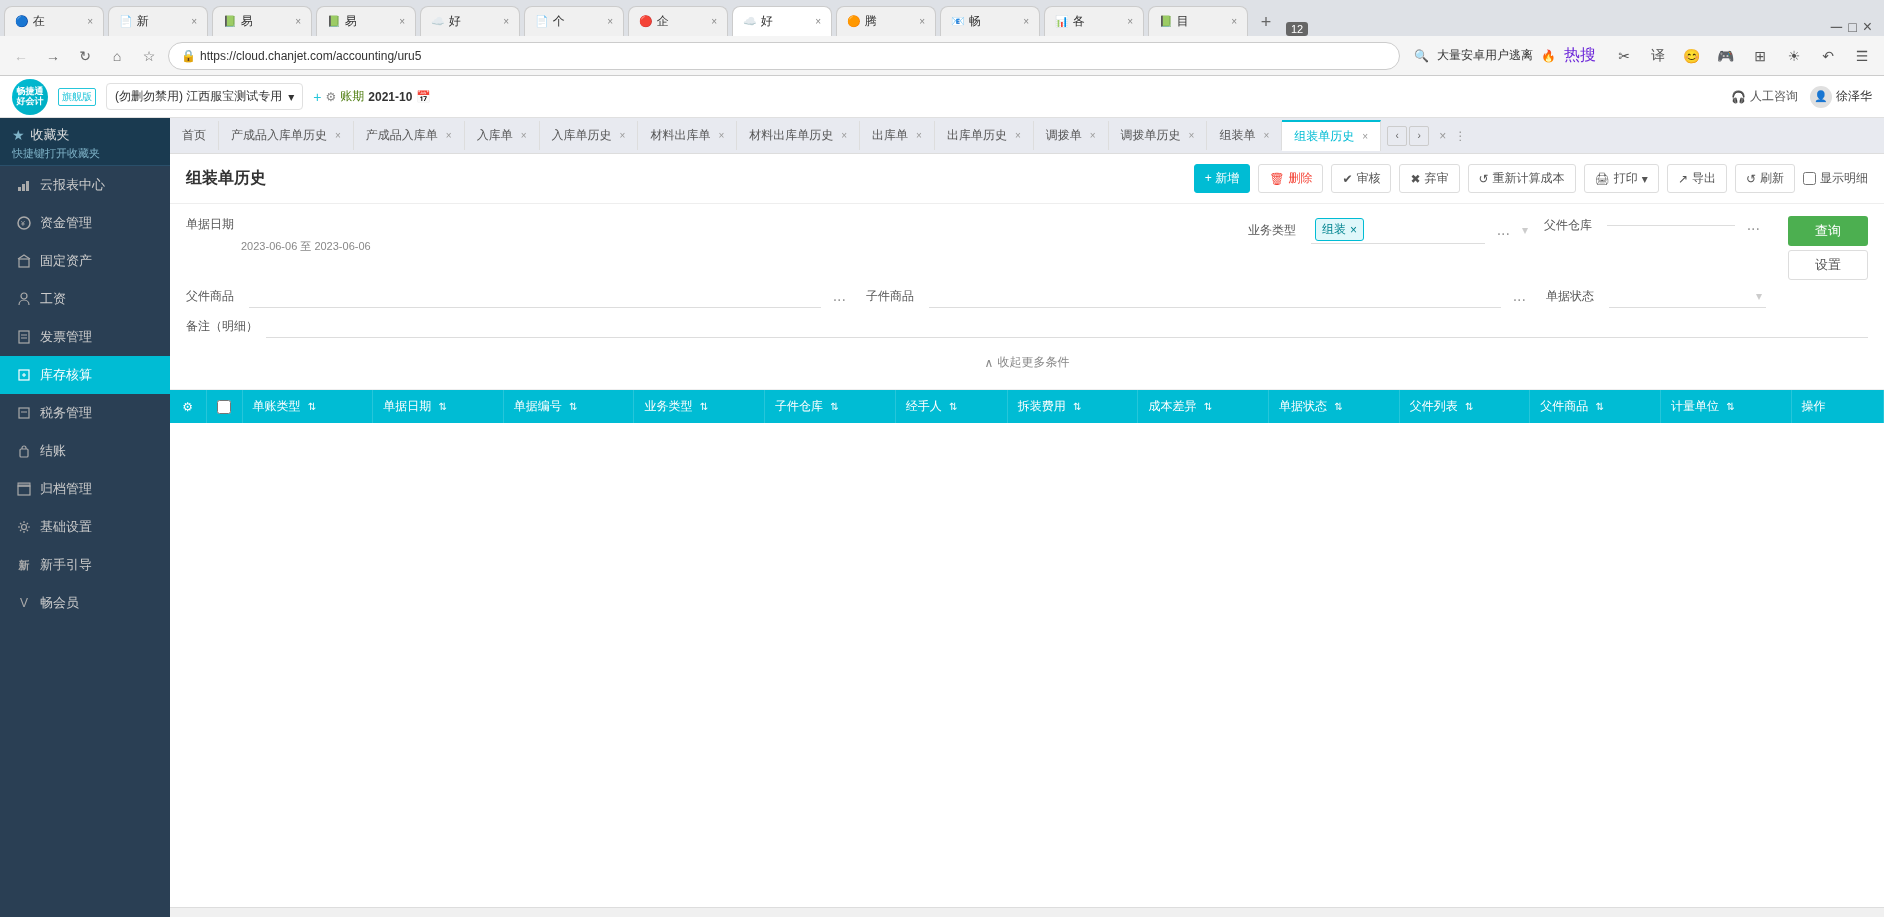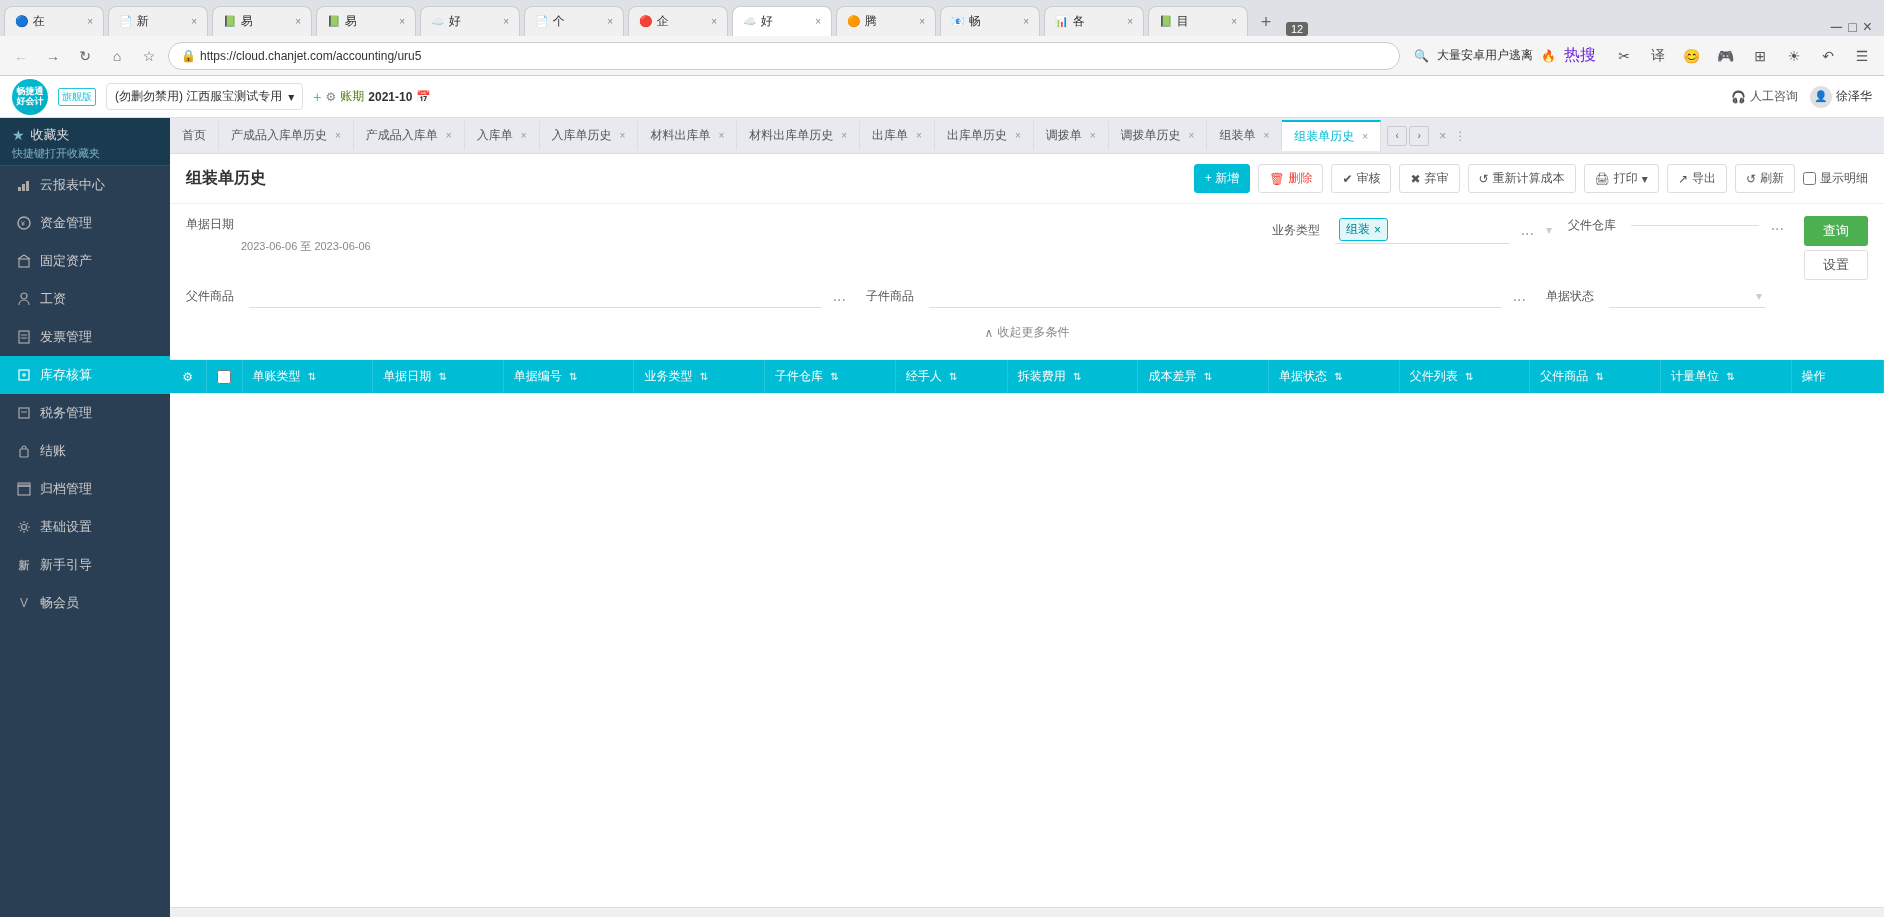--- a/index.html
+++ b/index.html
@@ -75,22 +75,22 @@
     .data-table thead tr { background: #00bcd4; }
     .data-table th { padding: 8px 10px; color: #fff; font-size: 12px; font-weight: normal; text-align: left; border-right: 1px solid #26c6da; white-space: nowrap; cursor: pointer; }
     .data-table th .sort-icon { margin-left: 4px; font-size: 10px; }
     .data-table th .gear-col { display: flex; align-items: center; justify-content: center; }
     .data-table th.checkbox-col { width: 36px; }
     .checkbox-cell { display: flex; align-items: center; justify-content: center; }
     .col-checkbox { width: 14px; height: 14px; }
 
     
     .query-btn { background: #4caf50; color: #fff; border: none; padding: 6px 18px; border-radius: 3px; cursor: pointer; font-size: 13px; }
-    .set-btn { background: #fff; color: #555; border: 1px solid #ddd; padding: 5px 18px; border-radius: 3px; cursor: pointer; font-size: 13px; }
-    .query-set-group { display: flex; flex-direction: column; gap: 4px; }
+    .set-btn { background: #fff; color: #555; border: 1px solid #ddd; padding: 5px 26px; border-radius: 3px; cursor: pointer; font-size: 13px; }
+    .query-set-group { display: flex; flex-direction: column; gap: 4px; margin-left: 8px; }
 
     
     .scroll-hint { height: 10px; background: #f0f0f0; border-top: 1px solid #ddd; }
     .brand-logo { width: 36px; height: 36px; background: linear-gradient(135deg, #00bcd4 0%, #00acc1 100%); border-radius: 50%; display: flex; align-items: center; justify-content: center; color: #fff; font-size: 10px; font-weight: bold; text-align: center; line-height: 1.2; }
 
     .sidebar-section-favorite { background: #1a3a50; padding: 8px 12px 4px; border-bottom: 1px solid #2a4f6a; }
 
     
     .tab-nav-arrows { display: flex; align-items: center; gap: 2px; padding: 0 6px; }
     .tab-nav-arrow { width: 20px; height: 20px; display: flex; align-items: center; justify-content: center; border: 1px solid #ccc; border-radius: 2px; cursor: pointer; color: #666; font-size: 10px; }
@@ -518,20 +518,24 @@
             <div style="display:flex; align-items:center; gap:8px; min-width:220px;">
               <span class="filter-label">单据状态</span>
               <div style="flex:1; border-bottom:1px solid #ddd; display:flex; align-items:center; justify-content:flex-end; padding-right:4px; height:24px;">
                 <span style="color:#ccc; cursor:pointer;">▾</span>
               </div>
             </div>
 
             <div style="min-width:86px;"></div>
           </div>
 
+          <div style="display:flex; align-items:center; gap:8px; margin-top:6px;">
+            <span class="filter-label">备注（明细）</span>
+            <div style="flex:1; border-bottom:1px solid #ddd; height:24px;"></div>
+          </div>
 
           <div style="display:flex; justify-content:center; margin-top:10px;">
             <div class="collapse-btn">
               <span>∧</span>
               <span>收起更多条件</span>
             </div>
           </div>
         </div>
 
         <div class="data-table-wrapper">

